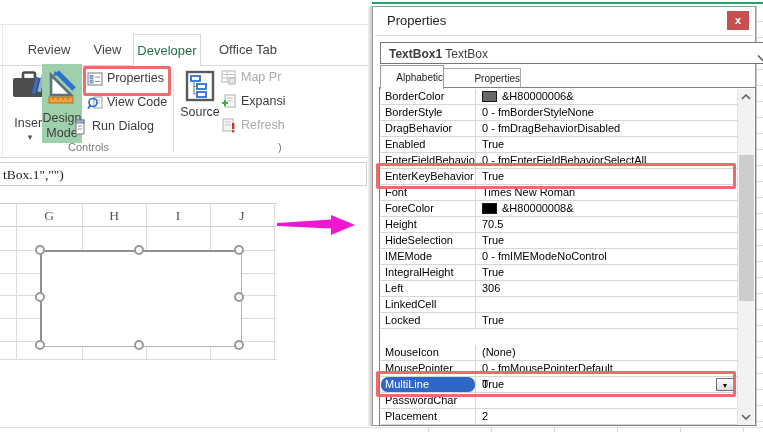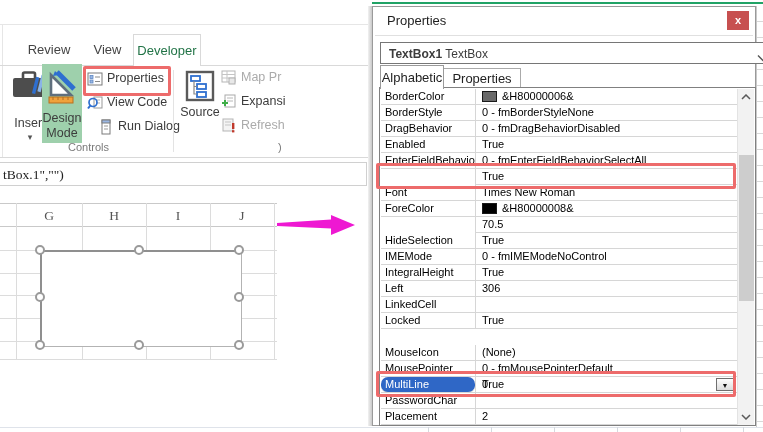--- a/index.html
+++ b/index.html
@@ -40,21 +40,21 @@
         background:linear-gradient(to right,#f2f2f2,#c9c9c9);}
   #props-panel{position:absolute;left:372px;top:6px;width:384px;height:420px;background:#fff;
         border:1px solid #9a9a9a;box-sizing:border-box;}
   #accent-line{position:absolute;left:372px;top:2px;width:391px;height:2px;background:var(--accent-green);}
   #panel-title{position:absolute;left:14px;top:6px;font-size:13px;color:#1e1e1e;}
   #close-btn{position:absolute;right:6px;top:4px;width:22px;height:19px;background:var(--close-red);
         color:#fff;font-size:11px;font-weight:bold;text-align:center;line-height:19px;cursor:default;}
   #object-box{position:absolute;left:7px;top:35px;width:396px;height:22px;border:1px solid #767676;
         background:#fff;font-size:12px;line-height:22px;padding-left:8px;box-sizing:border-box;}
   #object-box b{font-weight:bold;}
-  .ptab{position:absolute;font-size:13px;color:#222;text-align:center;background:#fff;}
+  .ptab{position:absolute;font-size:10px;color:#222;text-align:right;background:#fff;}
   #tab-alphabetic{left:7px;top:58px;width:62px;height:23px;line-height:23px;
         border:1px solid #9a9a9a;border-bottom:none;z-index:3;}
   #tab-categorized{left:70px;top:61px;width:76px;height:20px;line-height:20px;
         border:1px solid #aaa;border-bottom:none;background:#fff;}
   #prop-grid{position:absolute;left:6px;top:80px;width:377px;height:339px;
         border:1px solid #808080;background:#fff;box-sizing:border-box;}
   #prop-rows{position:absolute;left:1px;top:1px;width:356px;height:336px;overflow:hidden;}
   .prow{position:absolute;left:0;width:356px;height:16px;font-size:11px;line-height:15px;color:#000;}
   .pname{position:absolute;left:0;top:0;width:94px;height:16px;padding-left:4px;
         border-bottom:1px solid #d6d6d6;box-sizing:border-box;white-space:nowrap;overflow:hidden;}
@@ -82,20 +82,21 @@
 <body>
 
 <div id="page">
 
   <div class="hline" style="left:0;top:24px;width:368px;background:#e6e6e6;"></div>
   <div class="vline" style="left:2px;top:24px;height:134px;background:#e6e6e6;"></div>
 
   <div class="tab" style="left:18px;width:62px;">Review</div>
   <div class="tab" style="left:85px;width:45px;">View</div>
   <div class="tab active" style="left:133px;width:66px;">Developer</div>
+  <div class="tab" style="left:205px;width:86px;">Office Tab</div>
   <div class="tabline" style="left:0;width:133px;"></div>
   <div class="tabline" style="left:200px;width:168px;"></div>
 
   <div class="abs" style="left:6px;top:66px;width:48px;height:86px;">
     <span class="abs" style="left:4px;top:3px;">
       <svg width="38" height="34" viewBox="0 0 38 34">
         <path d="M13 9 V5 Q13 3.5 14.5 3.5 H23.5 Q25 3.5 25 5 V9" fill="none" stroke="#4d4d4d" stroke-width="2.6"></path>
         <rect x="3" y="9" width="32" height="19" rx="2" fill="#4d4d4d"></rect>
         <rect x="24" y="8" width="3.4" height="17" fill="#2e6fd0" transform="rotate(14 26 16)"></rect>
         <rect x="29.5" y="6" width="3.4" height="17" fill="#8ab4e8" transform="rotate(14 31 14)"></rect>
@@ -139,21 +140,21 @@
       <svg width="16" height="16" viewBox="0 0 16 16">
         <rect x="7" y="2" width="8" height="11" fill="#fff" stroke="#999"></rect>
         <line x1="9" y1="5" x2="13" y2="5" stroke="#b5b5b5"></line>
         <line x1="9" y1="8" x2="13" y2="8" stroke="#b5b5b5"></line>
         <circle cx="6" cy="7.5" r="4" fill="none" stroke="#2e6fd0" stroke-width="1.7"></circle>
         <line x1="3.2" y1="10.6" x2="1" y2="13.5" stroke="#2e6fd0" stroke-width="2"></line>
       </svg>
     </span>
     <div class="btn-label" style="left:20px;top:1px;">View Code</div>
   </div>
-  <div class="abs" style="left:98px;top:118px;width:85px;height:20px;">
+  <div class="abs" style="left:72px;top:118px;width:85px;height:20px;">
     <span class="abs" style="left:1px;top:1px;">
       <svg width="14" height="16" viewBox="0 0 14 16">
         <rect x="3" y="1" width="8" height="14" fill="#fff" stroke="#7a7a7a"></rect>
         <rect x="3" y="1" width="8" height="3" fill="#9ab7e4" stroke="#7a7a7a"></rect>
         <line x1="5" y1="7" x2="9" y2="7" stroke="#999"></line>
         <line x1="5" y1="10" x2="9" y2="10" stroke="#999"></line>
       </svg>
     </span>
     <div class="btn-label" style="left:20px;top:1px;">Run Dialog</div>
   </div>
@@ -300,31 +301,33 @@
           </div>
           <div class="prow" style="top: 48px;">
             <div class="pname">Enabled</div>
             <div class="pval"><span>True</span></div>
           </div>
           <div class="prow" style="top: 64px;">
             <div class="pname">EnterFieldBehavior</div>
             <div class="pval"><span>0 - fmEnterFieldBehaviorSelectAll</span></div>
           </div>
           <div class="prow" style="top: 80px;">
+            <div class="pname">EnterKeyBehavior</div>
             <div class="pval"><span>True</span></div>
           </div>
           <div class="prow" style="top: 96px;">
             <div class="pname">Font</div>
             <div class="pval"><span>Times New Roman</span></div>
           </div>
           <div class="prow" style="top: 112px;">
             <div class="pname">ForeColor</div>
             <div class="pval"><span class="swatch" style="background: rgb(0, 0, 0);"></span><span>&amp;H80000008&amp;</span></div>
           </div>
           <div class="prow" style="top: 128px;">
+            <div class="pname">Height</div>
             <div class="pval"><span>70.5</span></div>
           </div>
           <div class="prow" style="top: 144px;">
             <div class="pname">HideSelection</div>
             <div class="pval"><span>True</span></div>
           </div>
           <div class="prow" style="top: 160px;">
             <div class="pname">IMEMode</div>
             <div class="pval"><span>0 - fmIMEModeNoControl</span></div>
           </div>

